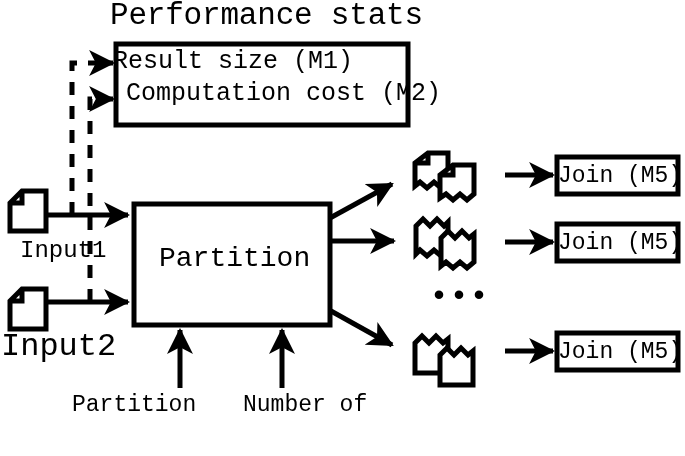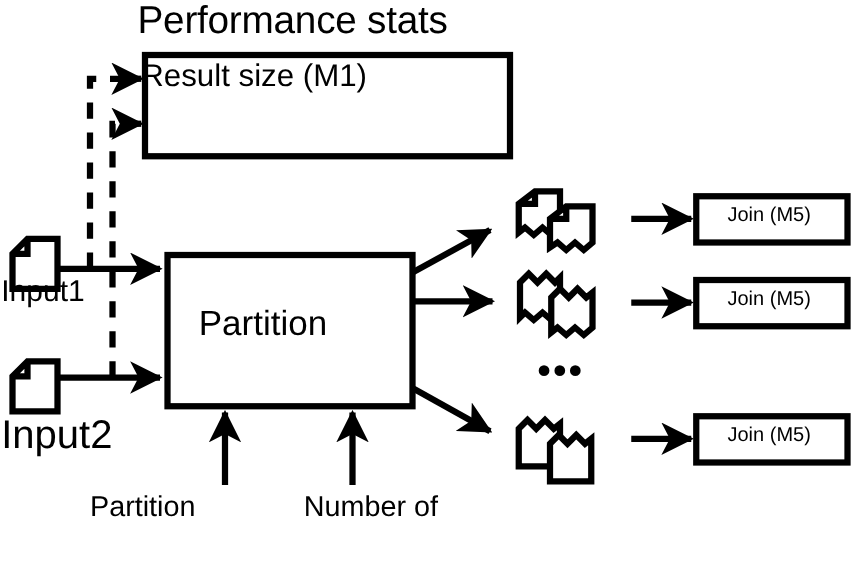--- a/index.html
+++ b/index.html
@@ -19,21 +19,21 @@
   #vector-layer {
     position: absolute;
     left: 0;
     top: 0;
     width: 685px;
     height: 456px;
   }
   .lbl {
     position: absolute;
     color: #000;
-    font-family: Liberation Sans, sans-serif;
+    font-family: Liberation Mono, monospace;
     white-space: nowrap;
     line-height: 1.0;
   }
   #title-text {
     left: 110px;
     top: 0px;
     font-size: 31px;
     letter-spacing: -0.2px;
   }
   #stats-line-1 {
@@ -46,35 +46,36 @@
     top: 81px;
     font-size: 25px;
   }
   #partition-text {
     left: 159px;
     top: 245px;
     font-size: 28px;
   }
   #input1-text {
     left: 1px;
-    top: 222px;
+    top: 239px;
     font-size: 24px;
+    padding-left: 19px;
   }
   #input2-text {
     left: 1px;
     top: 331px;
     font-size: 32px;
   }
   #ps-l1 { left: 72px; top: 394px; font-size: 23px; }
   #ps-l2 { left: 72px; top: 425px; font-size: 23px; }
   #np-l1 { left: 243px; top: 394px; font-size: 23px; }
   #np-l2 { left: 243px; top: 425px; font-size: 23px; }
   .join-text {
-    font-size: 16px;
-    left: 582px;
+    font-size: 23px;
+    left: 558px;
   }
   #join-text-0 { top: 165px; }
   #join-text-1 { top: 232px; }
   #join-text-2 { top: 341px; }
   #ellipsis-text {
     left: 430px;
     top: 282px;
     font-size: 30px;
     font-weight: bold;
     letter-spacing: 2px;
@@ -156,20 +157,21 @@
 
     <rect x="557" y="157" width="121" height="37" fill="#ffffff" stroke="#000000" stroke-width="5"></rect>
     <rect x="557" y="224" width="121" height="37" fill="#ffffff" stroke="#000000" stroke-width="5"></rect>
     <rect x="557" y="333" width="121" height="37" fill="#ffffff" stroke="#000000" stroke-width="5"></rect>
   </svg>
 
   <div class="lbl" id="title-text">Performance stats</div>
 
   <div class="lbl" id="stats-line-1">Result size (M1)</div>
 
+  <div class="lbl" id="stats-line-2">Computation cost (M2)</div>
 
   <div class="lbl" id="partition-text">Partition</div>
 
   <div class="lbl" id="input1-text">Input1</div>
 
   <div class="lbl" id="input2-text">Input2</div>
 
   <div class="lbl" id="ps-l1">Partition</div>
 
   <div class="lbl" id="np-l1">Number of</div>

